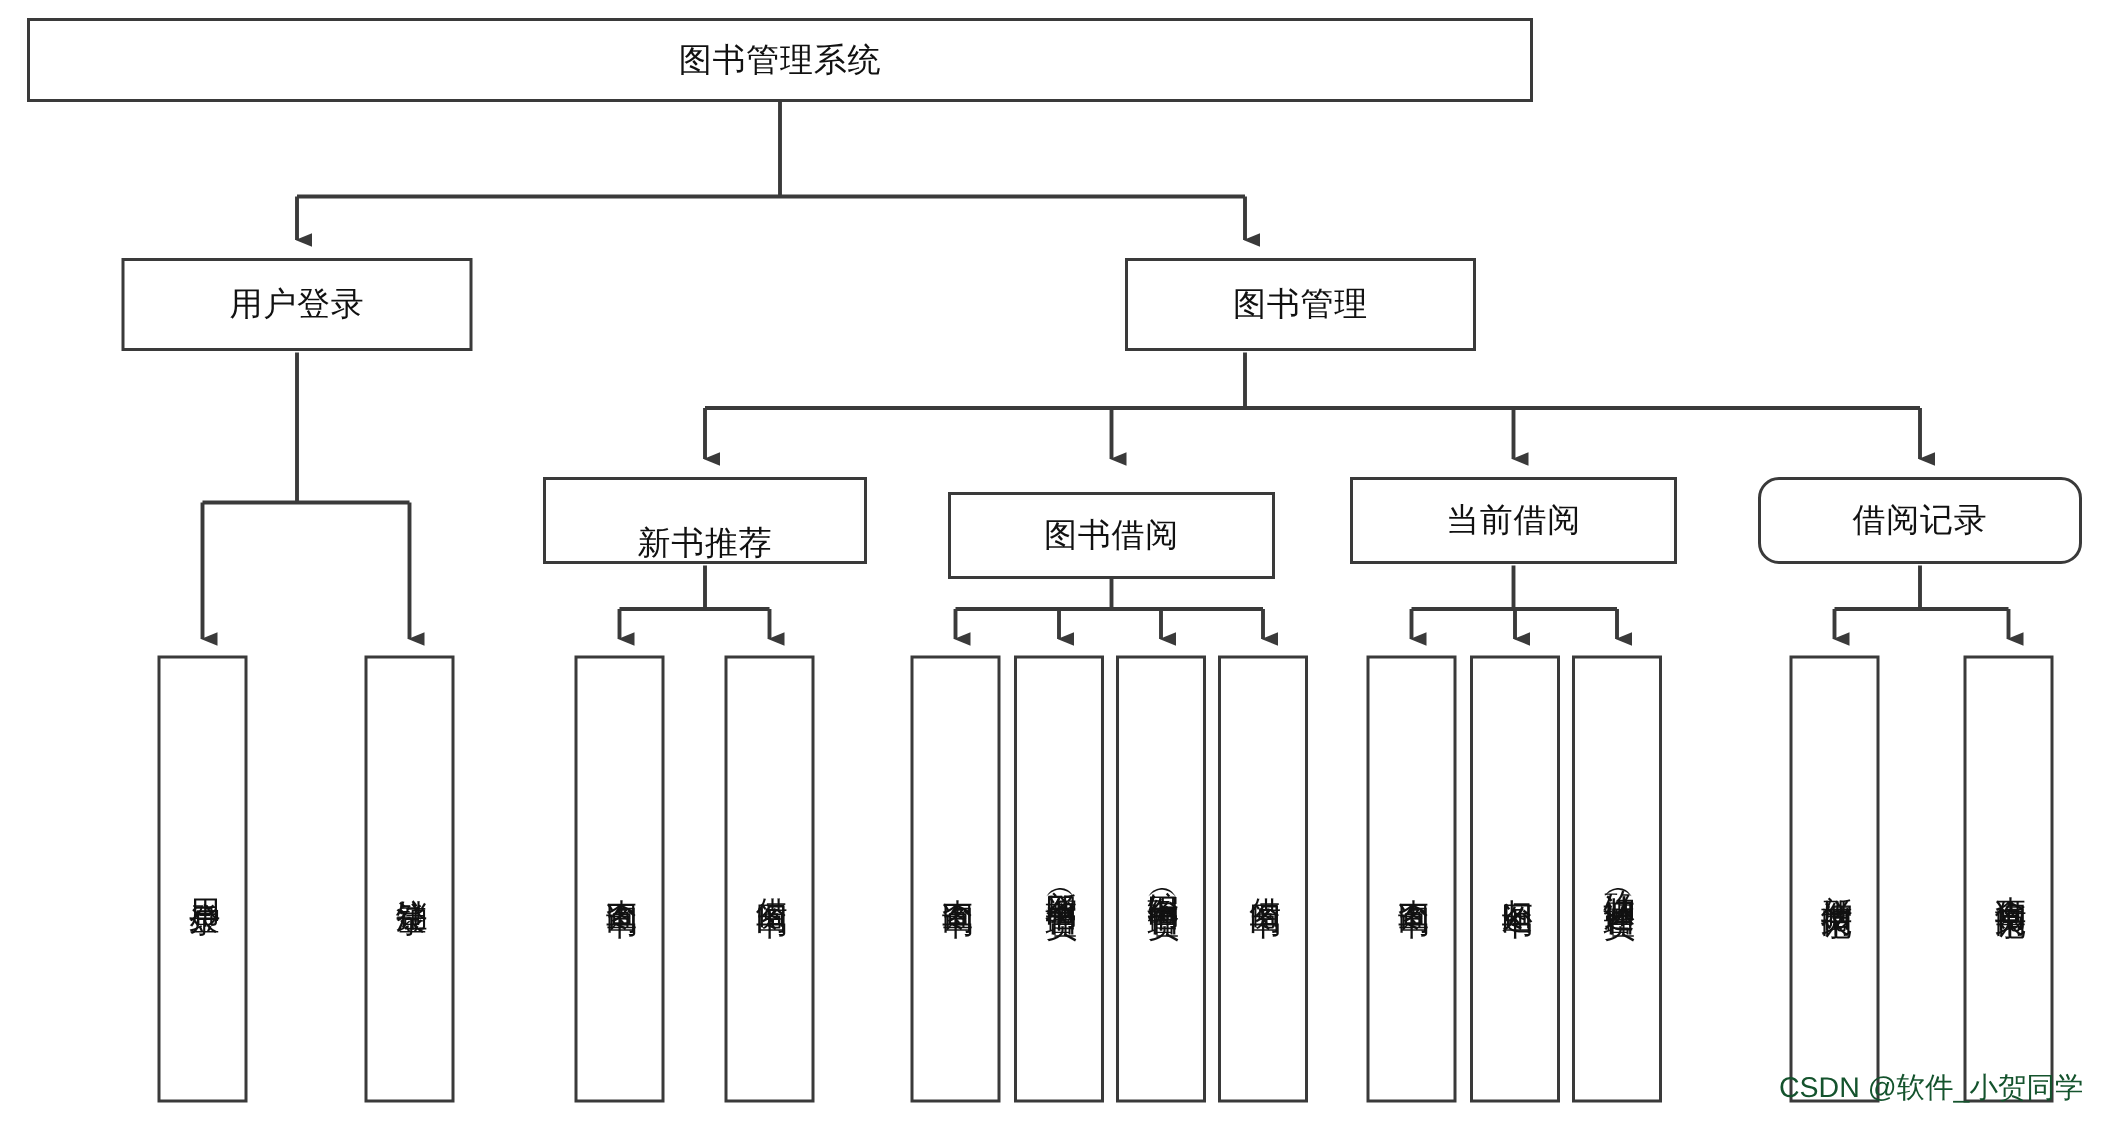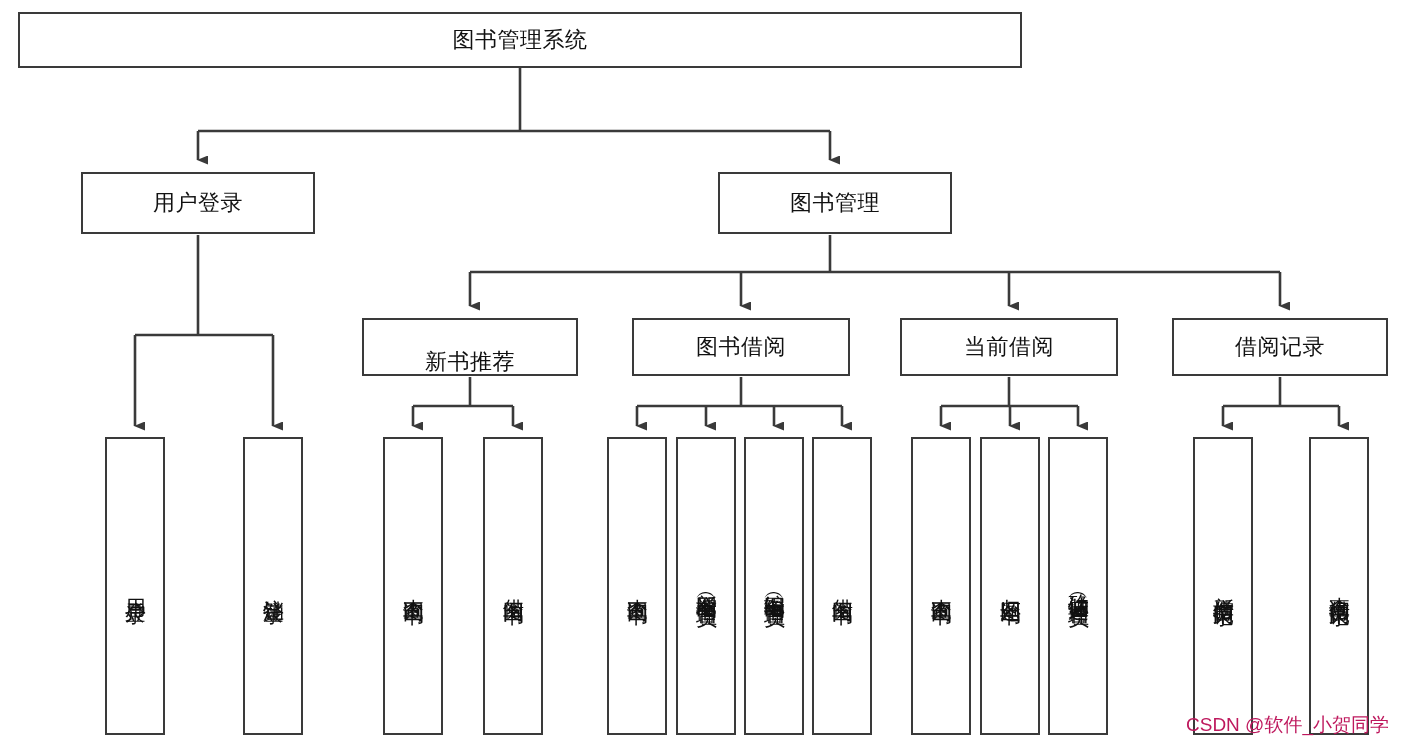--- a/index.html
+++ b/index.html
@@ -59,21 +59,21 @@
     line-height: 1.28;
     letter-spacing: 2px;
     white-space: normal;
     max-height: 280px;
   }
   .watermark {
     position: absolute;
     left: 1186px;
     top: 712px;
     font-size: 19px;
-    color: #be185d;
+    color: #14532d;
     white-space: nowrap;
     user-select: none;
   }
 </style>
 </head>
 <body>
 
 <div id="diagram-canvas">
 
   <svg id="connector-layer" viewBox="0 0 1405 747" width="1405" height="747" xmlns="http://www.w3.org/2000/svg">
@@ -127,37 +127,37 @@
   </svg>
 
   <div class="node" style="left:18px; top:12px; width:1004px; height:56px;">
     <span class="node-label">图书管理系统</span>
   </div>
 
   <div class="node" style="left:81px; top:172px; width:234px; height:62px;">
     <span class="node-label">用户登录</span>
   </div>
 
-  <div class="node" style="left:718px; top:172px; width:234px; height:62px;">
+  <div class="node" style="left:750px; top:172px; width:234px; height:62px;">
     <span class="node-label">图书管理</span>
   </div>
 
   <div class="node" style="left:362px; top:318px; width:216px; height:58px;align-items:flex-end;">
     <span class="node-label">新书推荐</span>
   </div>
 
-  <div class="node" style="left:632px; top:318px; width:218px; height:58px;">
+  <div class="node" style="left:632px; top:328px; width:218px; height:58px;">
     <span class="node-label">图书借阅</span>
   </div>
 
   <div class="node" style="left:900px; top:318px; width:218px; height:58px;font-family:Liberation Serif, serif;">
     <span class="node-label">当前借阅</span>
   </div>
 
-  <div class="node" style="left:1172px; top:318px; width:216px; height:58px;">
+  <div class="node" style="left:1172px; top:318px; width:216px; height:58px;border-radius:14px;">
     <span class="node-label">借阅记录</span>
   </div>
 
   <div class="node vertical" style="left:105px; top:437px; width:60px; height:298px;">
     <span class="node-label">用户登录</span>
   </div>
   <div class="node vertical" style="left:243px; top:437px; width:60px; height:298px;">
     <span class="node-label">注销登录</span>
   </div>
 

